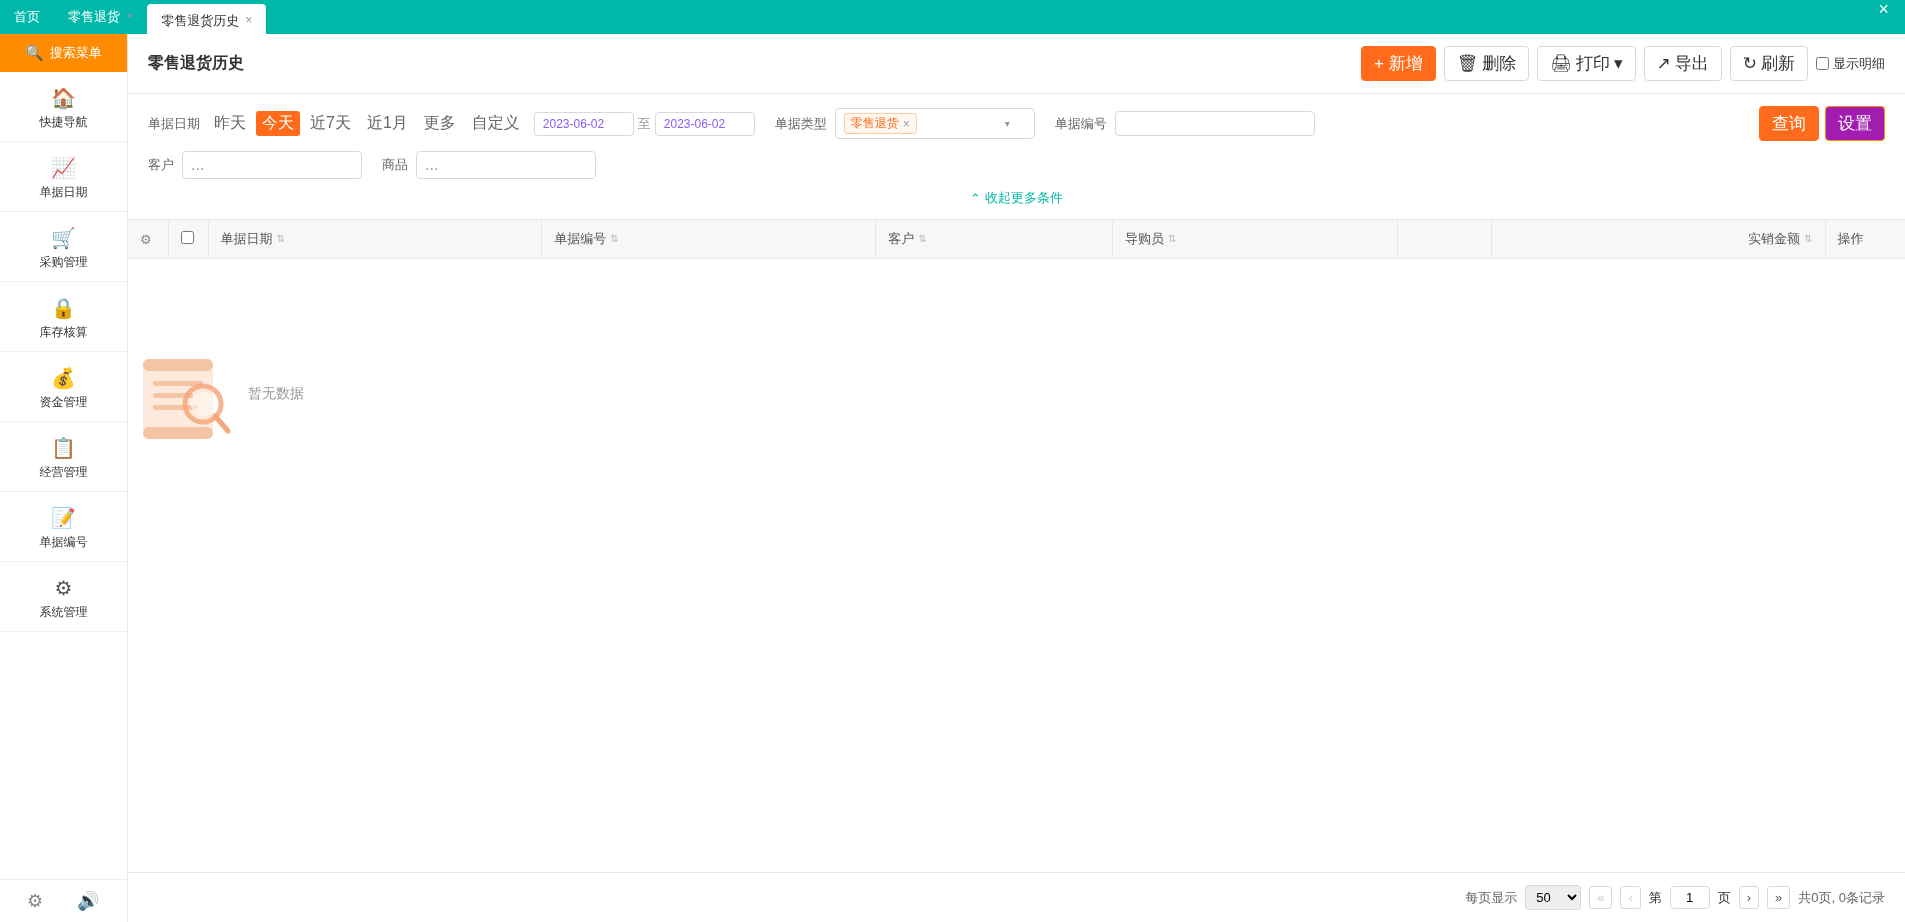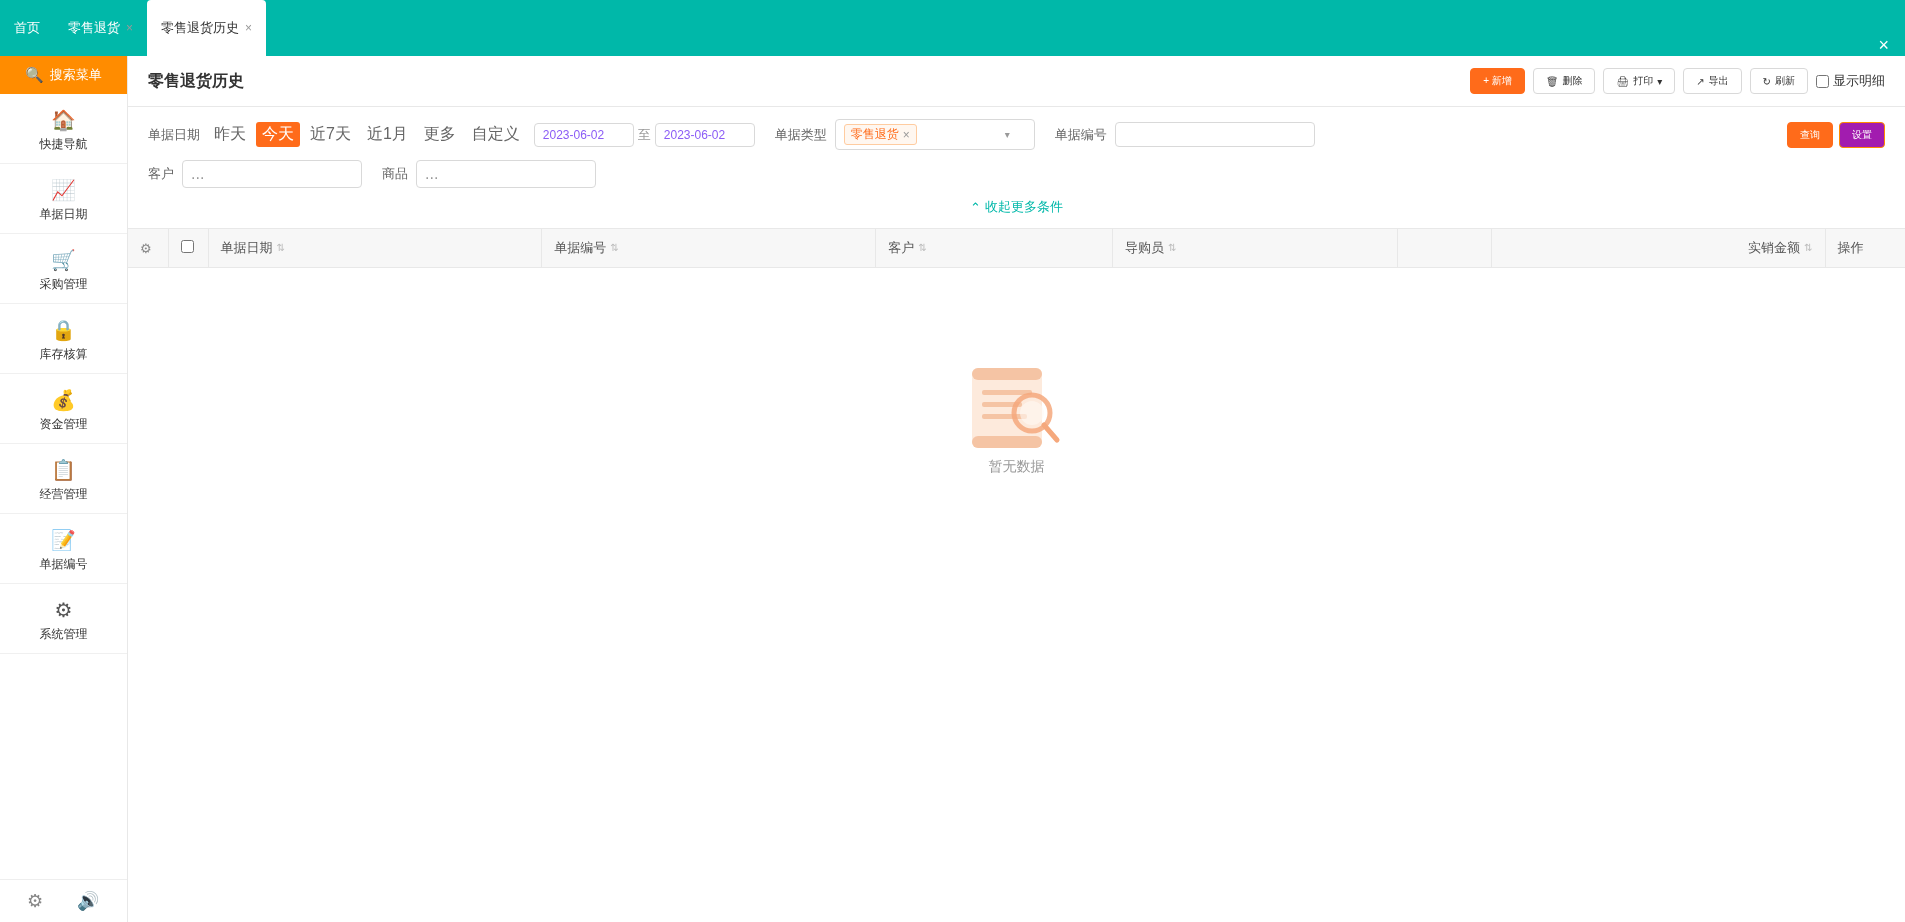--- a/index.html
+++ b/index.html
@@ -1,19 +1,19 @@
 <!DOCTYPE html>
 <html><head>
   <meta charset="utf-8">
   <style>
     * { box-sizing: border-box; margin: 0; padding: 0; }
     body { font-family: "Microsoft YaHei", "PingFang SC", Arial, sans-serif; font-size: 13px; color: #333; background: #f5f5f5; height: 922px; overflow: hidden; display: flex; flex-direction: column; }
 
     
-    .top-bar { background: #00b8a9; display: flex; align-items: flex-end; height: 56px; flex-shrink: 0; padding: 0; }
+    .top-bar { background: #00b8a9; display: flex; align-items: flex-start; height: 34px; flex-shrink: 0; padding: 0; font-family: Liberation Mono, monospace; }
     .top-bar .tab { display: flex; align-items: center; padding: 0 14px; height: 100%; color: #fff; font-size: 13px; cursor: pointer; position: relative; }
     .top-bar .tab.home { background: transparent; }
     .top-bar .tab.active { background: #fff; color: #333; border-radius: 4px 4px 0 0; margin-top: 4px; }
     .top-bar .tab .close-icon { margin-left: 6px; font-size: 12px; color: #999; cursor: pointer; }
     .top-bar-spacer { flex: 1; }
     .top-bar .window-close { color: #fff; padding: 0 16px; font-size: 18px; cursor: pointer; }
 
     
     .main-layout { display: flex; flex: 1; overflow: hidden; }
 
@@ -26,21 +26,21 @@
     .sidebar-footer { margin-top: auto; display: flex; justify-content: space-around; padding: 10px; border-top: 1px solid #eee; }
     .sidebar-footer .icon-btn { cursor: pointer; font-size: 18px; color: #888; }
 
     
     .content-area { flex: 1; display: flex; flex-direction: column; overflow: hidden; background: #f5f5f5; }
 
     
     .page-header { background: #fff; padding: 12px 20px 0; border-bottom: 1px solid #e8e8e8; display: flex; align-items: center; justify-content: space-between; }
     .page-title { font-size: 16px; font-weight: bold; color: #333; padding-bottom: 12px; }
     .page-actions { display: flex; align-items: center; gap: 8px; padding-bottom: 12px; }
-    .btn { display: flex; align-items: center; gap: 4px; padding: 5px 12px; border-radius: 4px; border: 1px solid #d9d9d9; background: #fff; cursor: pointer; font-size: 10px; color: #333; }
+    .btn { display: flex; align-items: center; gap: 4px; padding: 5px 12px; border-radius: 4px; border: 1px solid #d9d9d9; background: #fff; cursor: pointer; font-size: 17px; color: #333; }
     .btn-primary { background: #ff6b1a; color: #fff; border-color: #ff6b1a; }
     .btn-setting { background: #a21caf; color: #fff; border-color: #ff8c00; }
     .checkbox-label { display: flex; align-items: center; gap: 4px; font-size: 13px; color: #333; cursor: pointer; }
 
     
     .filter-area { background: #fff; padding: 12px 20px; border-bottom: 1px solid #e8e8e8; }
     .filter-row { display: flex; align-items: center; margin-bottom: 10px; gap: 20px; flex-wrap: wrap; }
     .filter-item { display: flex; align-items: center; gap: 8px; }
     .filter-label { color: #666; font-size: 13px; white-space: nowrap; }
     .date-range { display: flex; align-items: center; gap: 4px; }
@@ -61,21 +61,21 @@
     .table-area { flex: 1; background: #fff; margin: 0; overflow: auto; }
     .data-table { width: 100%; border-collapse: collapse; }
     .data-table th { background: #f7f7f7; border-bottom: 1px solid #e8e8e8; border-right: 1px solid #e8e8e8; padding: 10px 12px; font-size: 13px; font-weight: 500; color: #555; text-align: left; white-space: nowrap; }
     .data-table th:last-child { border-right: none; }
     .data-table .th-inner { display: flex; align-items: center; gap: 4px; }
     .sort-icon { color: #bbb; font-size: 10px; display: flex; flex-direction: column; line-height: 1; }
     .th-settings { color: #888; cursor: pointer; }
     .th-checkbox { width: 40px; text-align: center; }
 
     
-    .empty-state { display: flex; flex-direction: column; align-items: center; justify-content: center; padding: 80px 0; }
+    .empty-state { display: flex; flex-direction: row; align-items: center; justify-content: flex-start; padding: 80px 0; }
     .empty-text { color: #999; font-size: 14px; }
 
     
     .pagination-bar { background: #fff; border-top: 1px solid #e8e8e8; padding: 12px 20px; display: flex; align-items: center; justify-content: flex-end; gap: 8px; font-size: 13px; color: #333; }
     .page-size-label { color: #666; }
     .page-size-select { border: 1px solid #d9d9d9; border-radius: 4px; padding: 3px 6px; font-size: 13px; }
     .page-nav-btn { border: 1px solid #d9d9d9; border-radius: 3px; padding: 3px 7px; cursor: pointer; background: #fff; color: #555; font-size: 13px; }
     .page-nav-btn:disabled { color: #ccc; cursor: not-allowed; }
     .page-input { border: 1px solid #d9d9d9; border-radius: 4px; padding: 3px 6px; font-size: 13px; width: 40px; text-align: center; }
     .page-info { color: #666; }
@@ -311,15 +311,31 @@
                   <circle cx="75" cy="65" r="12" fill="#fff8f4" opacity="0.6"></circle>
                 </svg>
                 <div class="empty-text">暂无数据</div>
               </div>
             </td>
           </tr>
         </tbody>
       </table>
     </div>
 
+    <div class="pagination-bar">
+      <span class="page-size-label">每页显示</span>
+      <select class="page-size-select">
+        <option value="50">50</option>
+        <option value="100">100</option>
+        <option value="200">200</option>
+      </select>
+      <button class="page-nav-btn" disabled="">«</button>
+      <button class="page-nav-btn" disabled="">‹</button>
+      <span>第</span>
+      <input type="text" class="page-input" value="1" style="">
+      <span>页</span>
+      <button class="page-nav-btn">›</button>
+      <button class="page-nav-btn">»</button>
+      <span class="page-info">共0页, 0条记录</span>
+    </div>
 
   </div>
 </div>
 
 </body></html>

